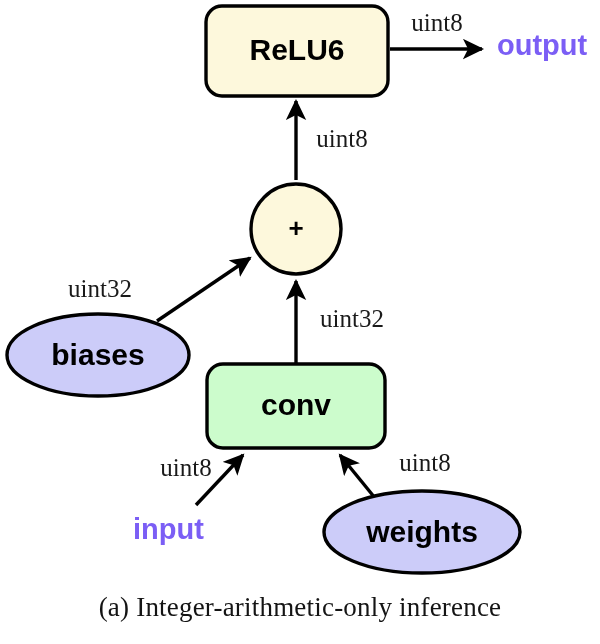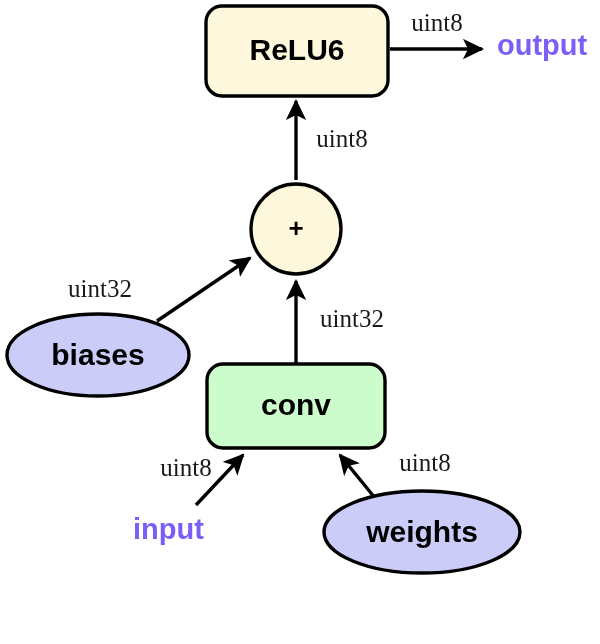--- a/index.html
+++ b/index.html
@@ -148,14 +148,15 @@
       <ellipse class="node-shape" cx="422" cy="532" rx="98" ry="41" fill="#ccccf9"></ellipse>
       <text class="node-label" x="422" y="534">weights</text>
     </g>
 
     <text class="io-label left-anchored" x="497" y="47">output</text>
 
     <text class="io-label left-anchored" x="133" y="531">input</text>
 
   </svg>
 
+  <div class="caption">(a) Integer-arithmetic-only inference</div>
 
 </div>
 
 </body></html>

